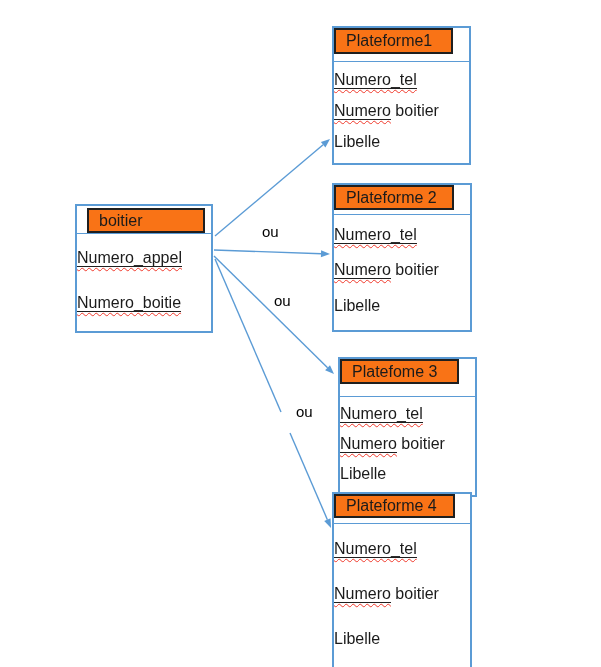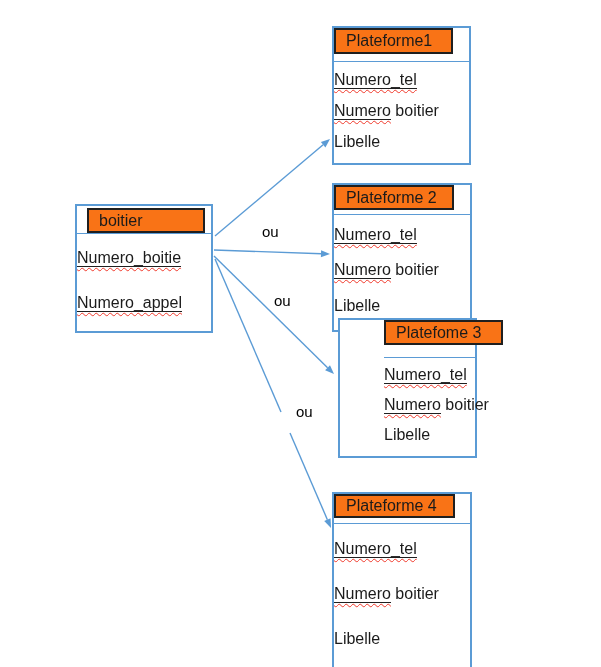--- a/index.html
+++ b/index.html
@@ -62,22 +62,22 @@
   <div class="ou" style="left:274px;top:292px;">ou</div>
   <div class="ou" style="left:296px;top:403px;">ou</div>
 
   <div class="entity" style="left:75px;top:204px;width:138px;height:129px;">
     <div class="head-zone" style="padding:2px 0 0 10px;">
       <div class="title-box" style="width:118px;height:25px;margin-bottom:0;">
         <span class="title-text">boitier</span>
       </div>
     </div>
     <div class="attrs">
+      <div class="attr"><span class="u">Numero_appel</span><span class="rest"></span></div>
       <div class="attr"><span class="u">Numero_boitie</span><span class="rest"></span></div>
-      <div class="attr"><span class="u">Numero_appel</span><span class="rest"></span></div>
     </div>
   </div>
 
   <div class="entity" style="left:332px;top:26px;width:139px;height:139px;">
     <div class="head-zone">
       <div class="title-box" style="width:119px;margin-bottom:7px;">
         <span class="title-text">Plateforme1</span>
       </div>
     </div>
     <div class="attrs">
@@ -93,21 +93,21 @@
         <span class="title-text">Plateforme 2</span>
       </div>
     </div>
     <div class="attrs">
       <div class="attr"><span class="u">Numero_tel</span><span class="rest"></span></div>
       <div class="attr"><span class="u">Numero</span><span class="rest"> boitier</span></div>
       <div class="attr"><span class="u"></span><span class="rest">Libelle</span></div>
     </div>
   </div>
 
-  <div class="entity" style="left:338px;top:318px;width:139px;height:140px;padding-left:44px;">
+  <div class="entity" style="left:338px;top:357px;width:139px;height:140px;">
     <div class="head-zone">
       <div class="title-box" style="width:119px;height:25px;margin-bottom:12px;">
         <span class="title-text">Platefome 3</span>
       </div>
     </div>
     <div class="attrs">
       <div class="attr"><span class="u">Numero_tel</span><span class="rest"></span></div>
       <div class="attr"><span class="u">Numero</span><span class="rest"> boitier</span></div>
       <div class="attr"><span class="u"></span><span class="rest">Libelle</span></div>
     </div>

